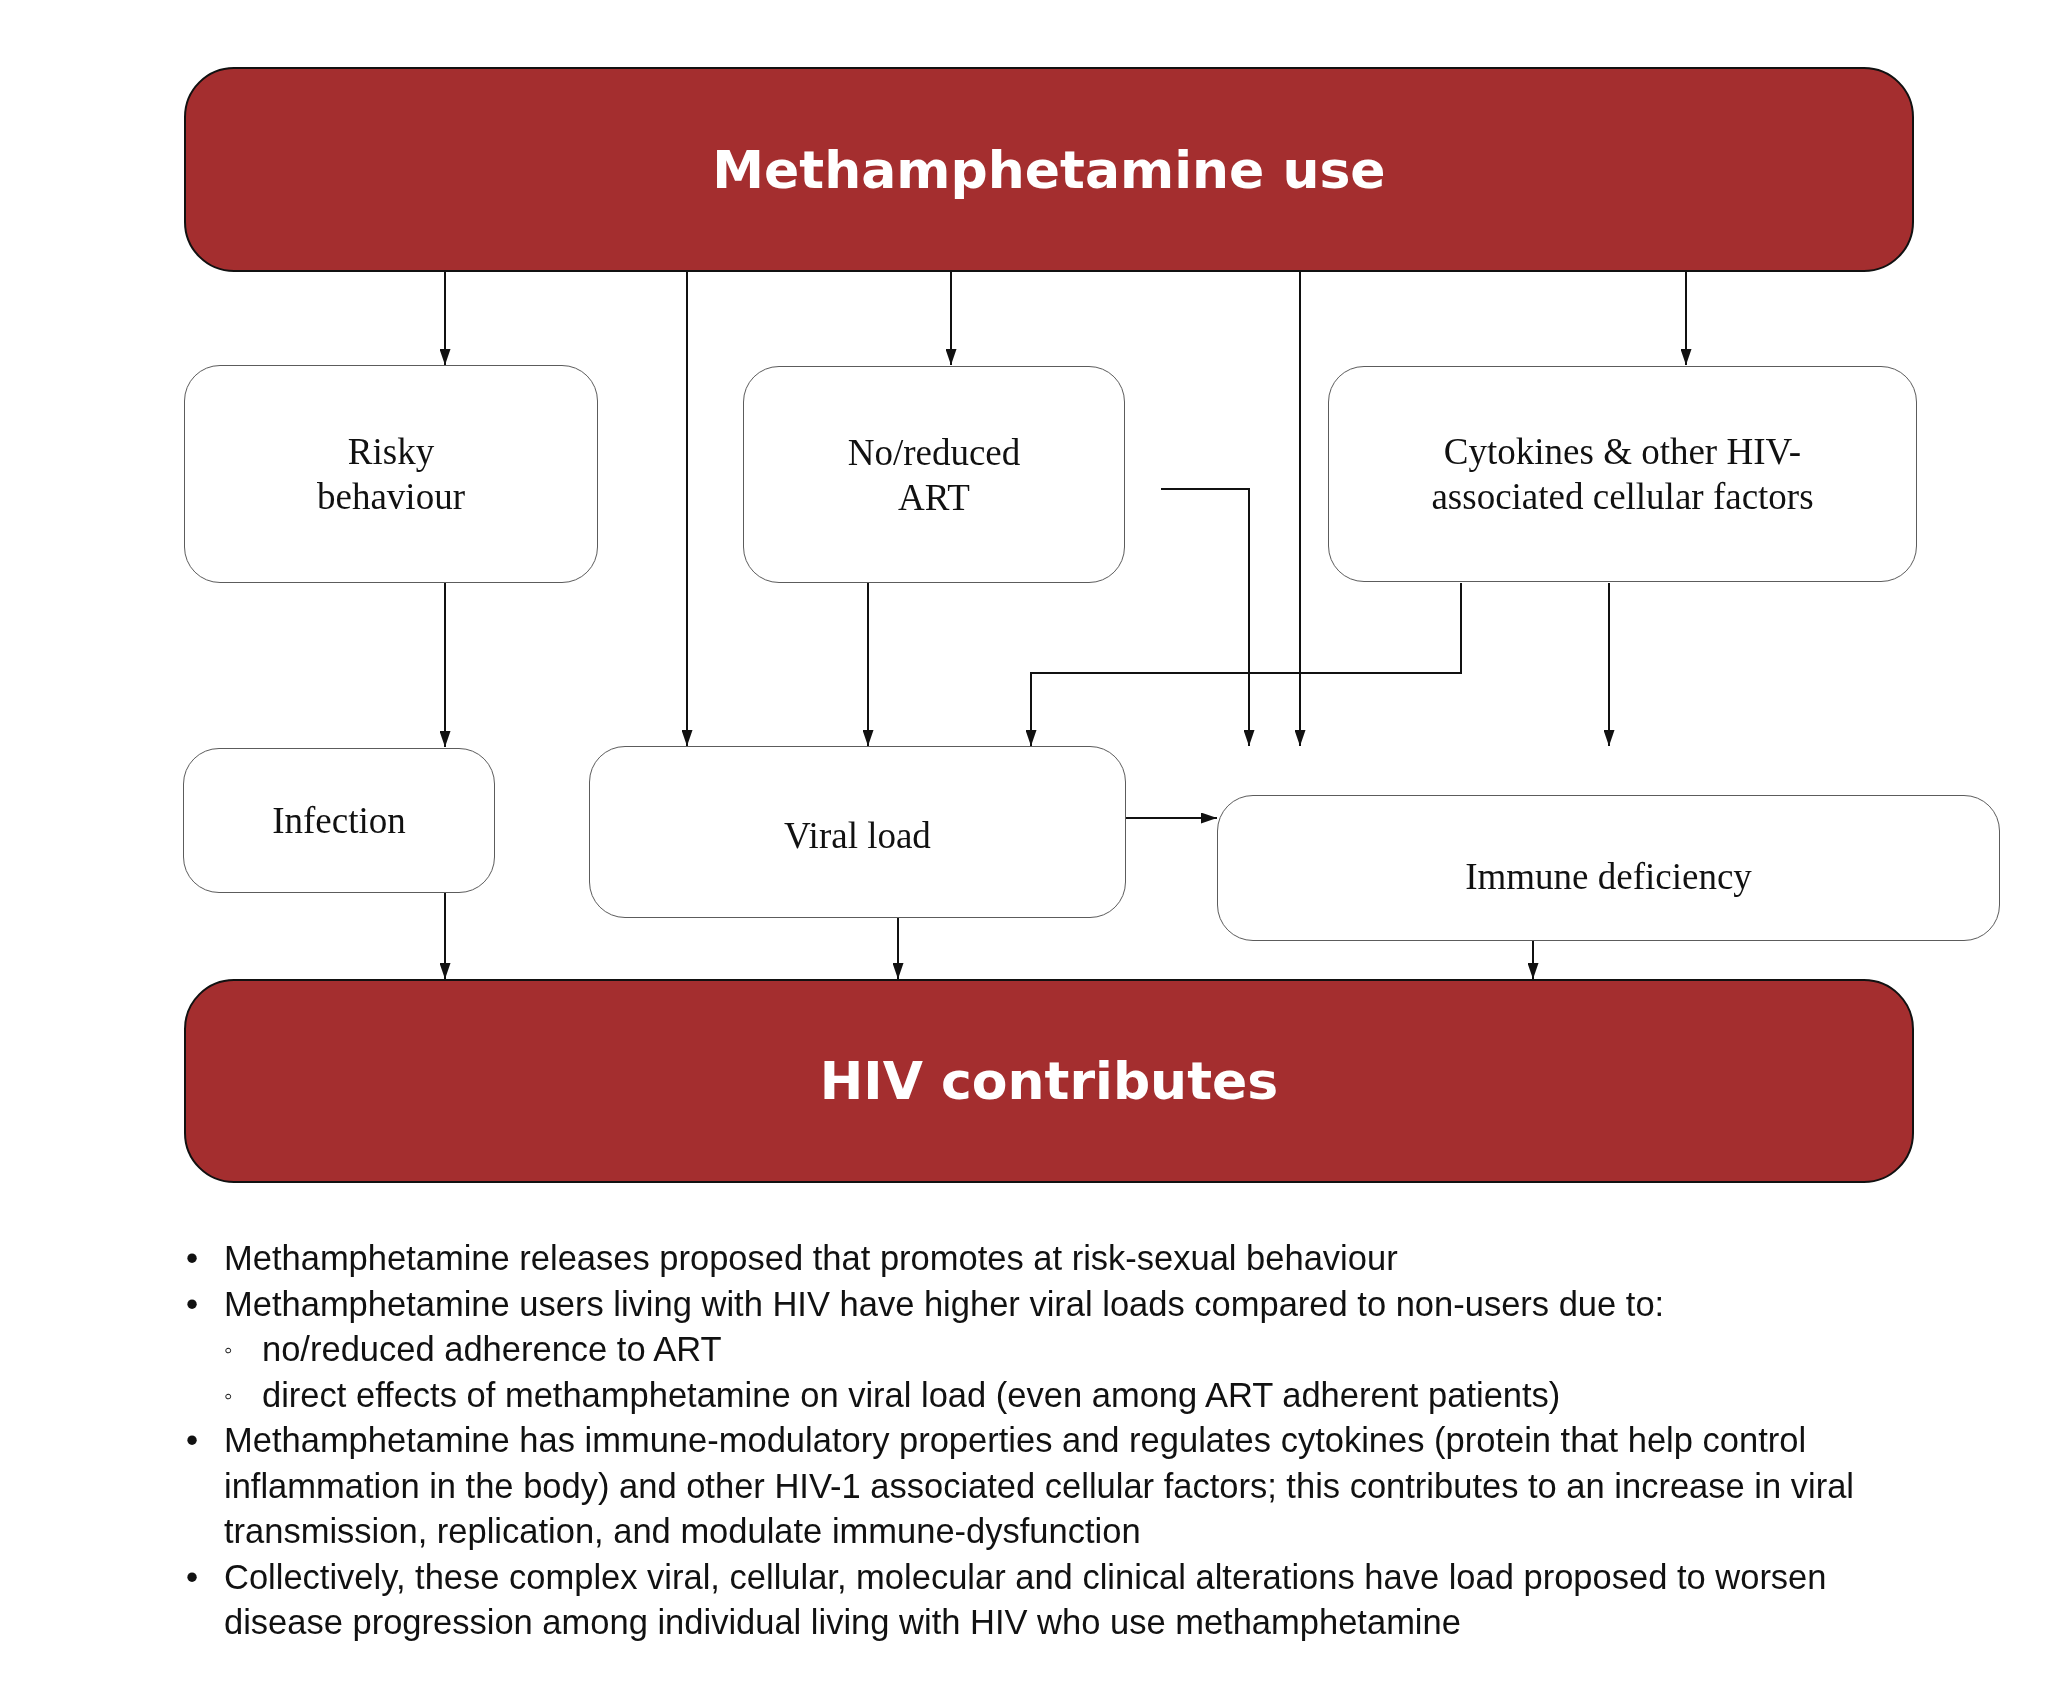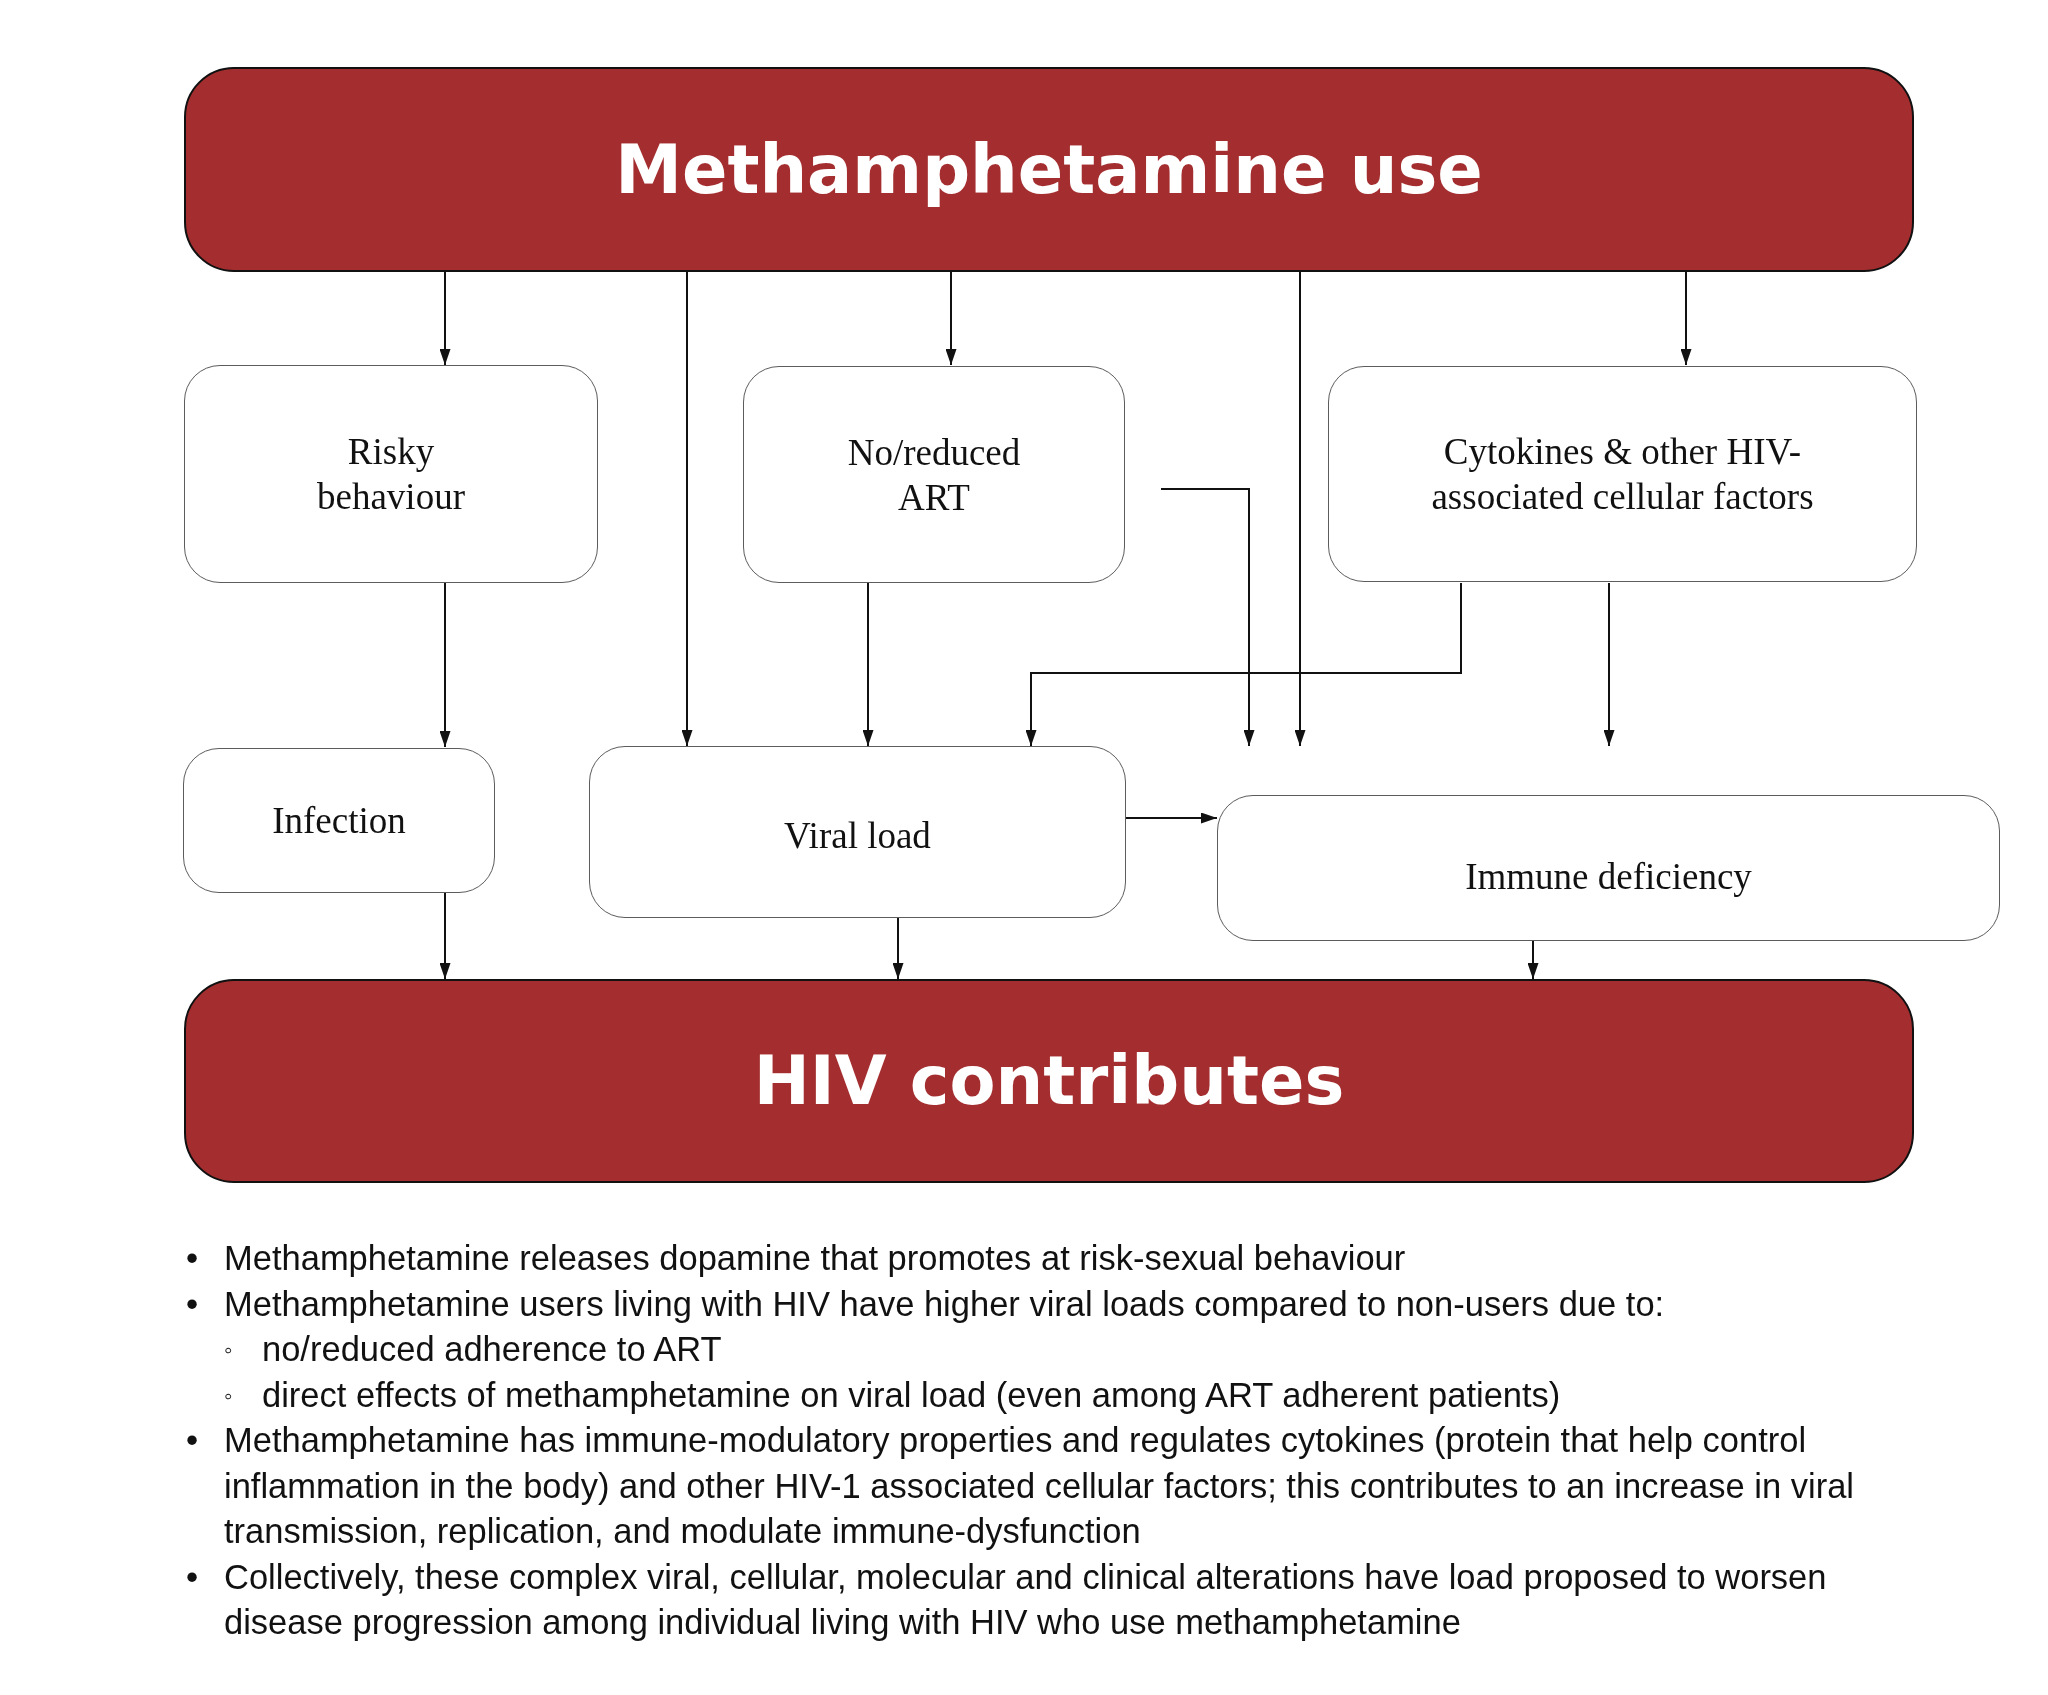--- a/index.html
+++ b/index.html
@@ -2,21 +2,21 @@
 <html><head>
 <meta charset="utf-8">
 <style>
   html, body { margin: 0; padding: 0; background: #ffffff; }
   body { width: 2048px; height: 1695px; position: relative; overflow: hidden;
          font-family: "Liberation Sans", "DejaVu Sans", sans-serif; color: #111111; }
   .canvas { position: absolute; left: 0; top: 0; width: 2048px; height: 1695px; }
   svg.connectors { position: absolute; left: 0; top: 0; width: 2048px; height: 1695px; pointer-events: none; }
   .box { position: absolute; box-sizing: border-box; display: flex; align-items: center; justify-content: center; text-align: center; }
   .box.primary { background: #A42E2F; border: 2.5px solid #111111; border-radius: 50px; }
-  .box.primary .title { color: #ffffff; font-family: "DejaVu Sans", "Liberation Sans", sans-serif; font-weight: bold; font-size: 67px; letter-spacing: 0px; }
+  .box.primary .title { color: #ffffff; font-family: "DejaVu Sans", "Liberation Sans", sans-serif; font-weight: bold; font-size: 52px; letter-spacing: 0px; }
   .box.node { background: #ffffff; border: 1.5px solid #5c5c5c; border-radius: 36px; }
   .box.node .label { font-family: Liberation Serif, serif; font-size: 37px; line-height: 45px; color: #111111; white-space: pre-line; }
   .bullets { position: absolute; left: 186px; top: 1236px; width: 1740px; font-family: "Liberation Sans", sans-serif; font-size: 34.5px; line-height: 45.5px; color: #111111; margin: 0; padding: 0; list-style: none; }
   .bullets li { position: relative; padding-left: 38px; }
   .bullets li .marker { position: absolute; left: 0; top: 0; width: 38px; text-align: left; }
   .bullets li.sub { padding-left: 76px; }
   .bullets li.sub .marker { left: 38px; font-size: 24px; }
   .bullets li .text { display: block; }
 </style>
 </head>
@@ -89,21 +89,21 @@
     <span class="label">Immune deficiency</span>
   </div>
 
   <div class="box primary" style="left:184px; top:979px; width:1730px; height:204px;">
     <span class="title">HIV contributes</span>
   </div>
 
   <ul class="bullets">
     <li>
       <span class="marker">•</span>
-      <span class="text">Methamphetamine releases dopamine that promotes at risk-sexual behaviour</span>
+      <span class="text">Methamphetamine releases proposed that promotes at risk-sexual behaviour</span>
     </li>
     <li>
       <span class="marker">•</span>
       <span class="text">Methamphetamine users living with HIV have higher viral loads compared to non-users due to:</span>
     </li>
     <li class="sub">
       <span class="marker">◦</span>
       <span class="text">no/reduced adherence to ART</span>
     </li>
     <li class="sub">

